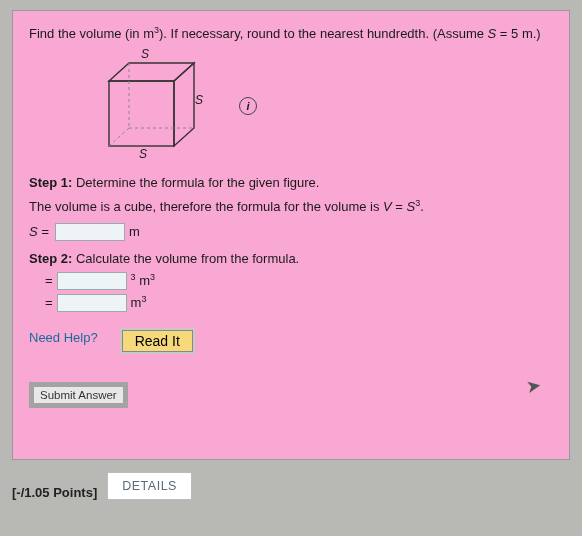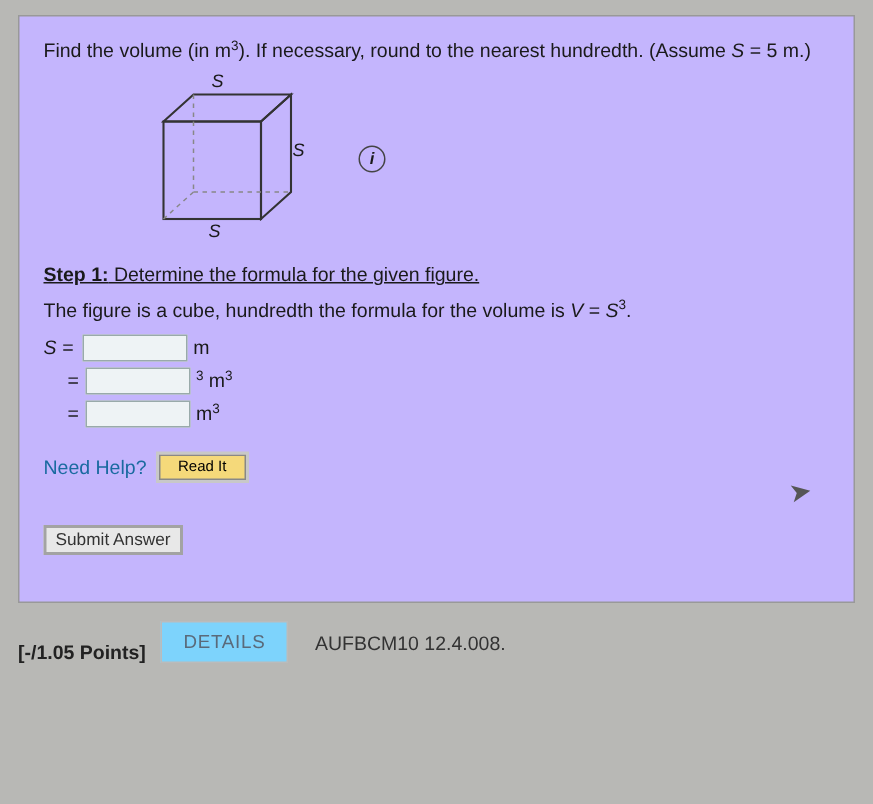--- a/index.html
+++ b/index.html
@@ -6,66 +6,66 @@
   body {
     margin: 0;
     padding: 0;
     font-family: Arial, Helvetica, sans-serif;
     background: #b8b8b5;
     width: 582px;
     height: 536px;
     overflow: hidden;
   }
   .page {
-    background: #c4b5fd;
+    background: #f9a8d4;
     margin: 10px 12px;
     border: 1px solid #999;
     padding: 14px 16px 20px 16px;
     font-size: 13px;
     color: #1a1a1a;
     position: relative;
-    height: 392px;
+    height: 450px;
   }
   .question-text { font-size: 13px; margin-bottom: 4px; }
   sup { font-size: 9px; }
   .italic { font-style: italic; }
   .figure-area { display: flex; align-items: center; gap: 30px; margin: 10px 0 14px 60px; }
   .cube-wrap { position: relative; width: 120px; height: 110px; }
   .cube-label { position: absolute; font-style: italic; font-size: 12px; }
   .info-icon {
     display: inline-flex; align-items: center; justify-content: center;
     width: 18px; height: 18px; border: 1.5px solid #444; border-radius: 50%;
     font-size: 11px; font-weight: bold; font-style: italic; cursor: pointer;
   }
-  .step-head { margin: 10px 0 6px 0; text-decoration: underline; }
+  .step-head { margin: 10px 0 6px 0; }
   .step-head b { font-weight: bold; }
   .formula-line { margin: 8px 0; }
   .input-row { display: flex; align-items: center; gap: 4px; margin: 4px 0; }
   .ans-input {
     width: 70px; height: 18px; border: 1px solid #9aa; background: #eef3f5;
     font-size: 12px; padding: 0 2px;
   }
   .unit { font-size: 13px; }
-  .need-help { margin-top: 18px; display: flex; align-items: center; gap: 8px; }
+  .need-help { margin-top: 18px; display: flex; align-items: flex-start; gap: 24px; }
   .need-help-label { color: #1a6aa0; font-size: 13px; }
   .readit-btn {
     background: #f5d97a; border: 1px solid #888; outline: 2px solid #c8c8c8;
-    font-size: 10px; padding: 2px 12px; cursor: pointer;
+    font-size: 14px; padding: 2px 12px; cursor: pointer;
   }
   .submit-btn {
-    margin-top: 30px; background: #e8e8e8; border: 2px solid #a3a3a3;
+    margin-top: 30px; background: #e8e8e8; border: 5px solid #a3a3a3;
     font-size: 11.5px; padding: 2px 6px; cursor: pointer; color: #333;
   }
   .footer-row {
     display: flex; align-items: center; gap: 10px;
     margin: 12px 12px 0 12px; font-size: 13px;
   }
   .points { font-weight: bold; color: #222; margin-top: 13px; }
   .flat-btn {
-    background: #7dd3fc; border: 1px solid #bbb; color: #5a6a7a;
+    background: #ffffff; border: 1px solid #bbb; color: #5a6a7a;
     font-size: 12.5px; letter-spacing: 0.5px; padding: 6px 14px; cursor: pointer;
   }
   .assign-id { color: #333; font-size: 13px; margin-left: 8px; }
   .cursor-ptr {
     position: absolute; right: 28px; bottom: 62px; font-size: 18px; color: #555;
     transform: rotate(-10deg);
   }
   .indent { margin-left: 16px; }
 </style>
 </head>
@@ -96,29 +96,32 @@
       <span class="cube-label" style="left:50px;top:96px">S</span>
     </div>
     <span class="info-icon">i</span>
   </div>
 
   <div class="step-head">
     <b>Step 1:</b><span> Determine the formula for the given figure.</span>
   </div>
 
   <div class="formula-line">
-    <span>The figure is a cube, hundredth the formula for the volume is </span><span class="italic">V</span><span> = </span><span class="italic">S</span><sup>3</sup><span>.</span>
+    <span>The volume is a cube, therefore the formula for the volume is </span><span class="italic">V</span><span> = </span><span class="italic">S</span><sup>3</sup><span>.</span>
   </div>
 
   <div class="input-row">
     <span class="italic" style="margin-right:2px">S =</span>
     <input class="ans-input" style="">
     <span class="unit">m</span>
   </div>
 
+  <div class="step-head">
+    <b>Step 2:</b><span> Calculate the volume from the formula.</span>
+  </div>
 
 
   <div class="input-row indent">
     <span>=</span>
     <input class="ans-input" style="">
     <span class="unit"><sup>3</sup><span> m</span><sup>3</sup></span>
   </div>
 
   <div class="input-row indent">
     <span>=</span>
@@ -132,14 +135,13 @@
   </div>
 
   <button class="submit-btn">Submit Answer</button>
 
   <span class="cursor-ptr">➤</span>
 </div>
 
 <div class="footer-row">
   <span class="points">[-/1.05 Points]</span>
   <button class="flat-btn">DETAILS</button>
-  <span class="assign-id">AUFBCM10 12.4.008.</span>
 </div>
 
 </body></html>

